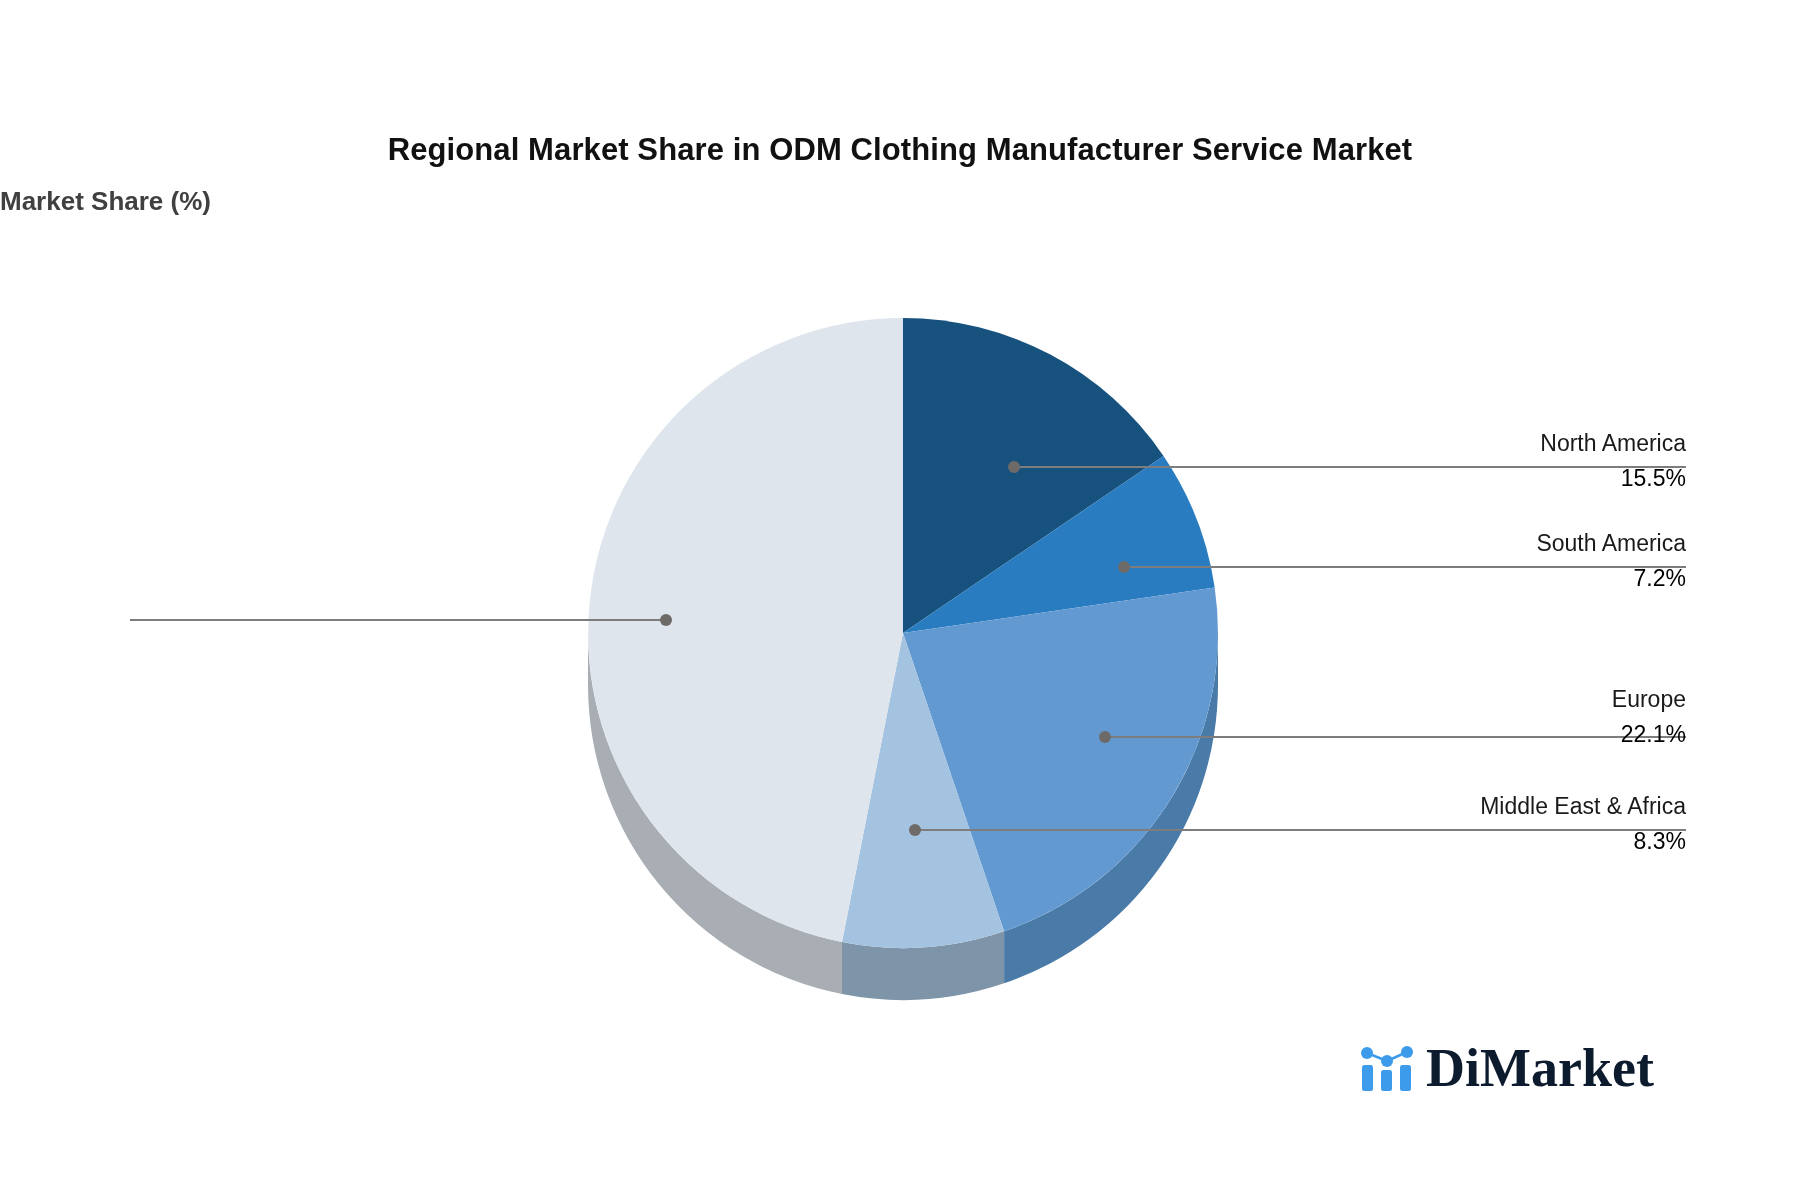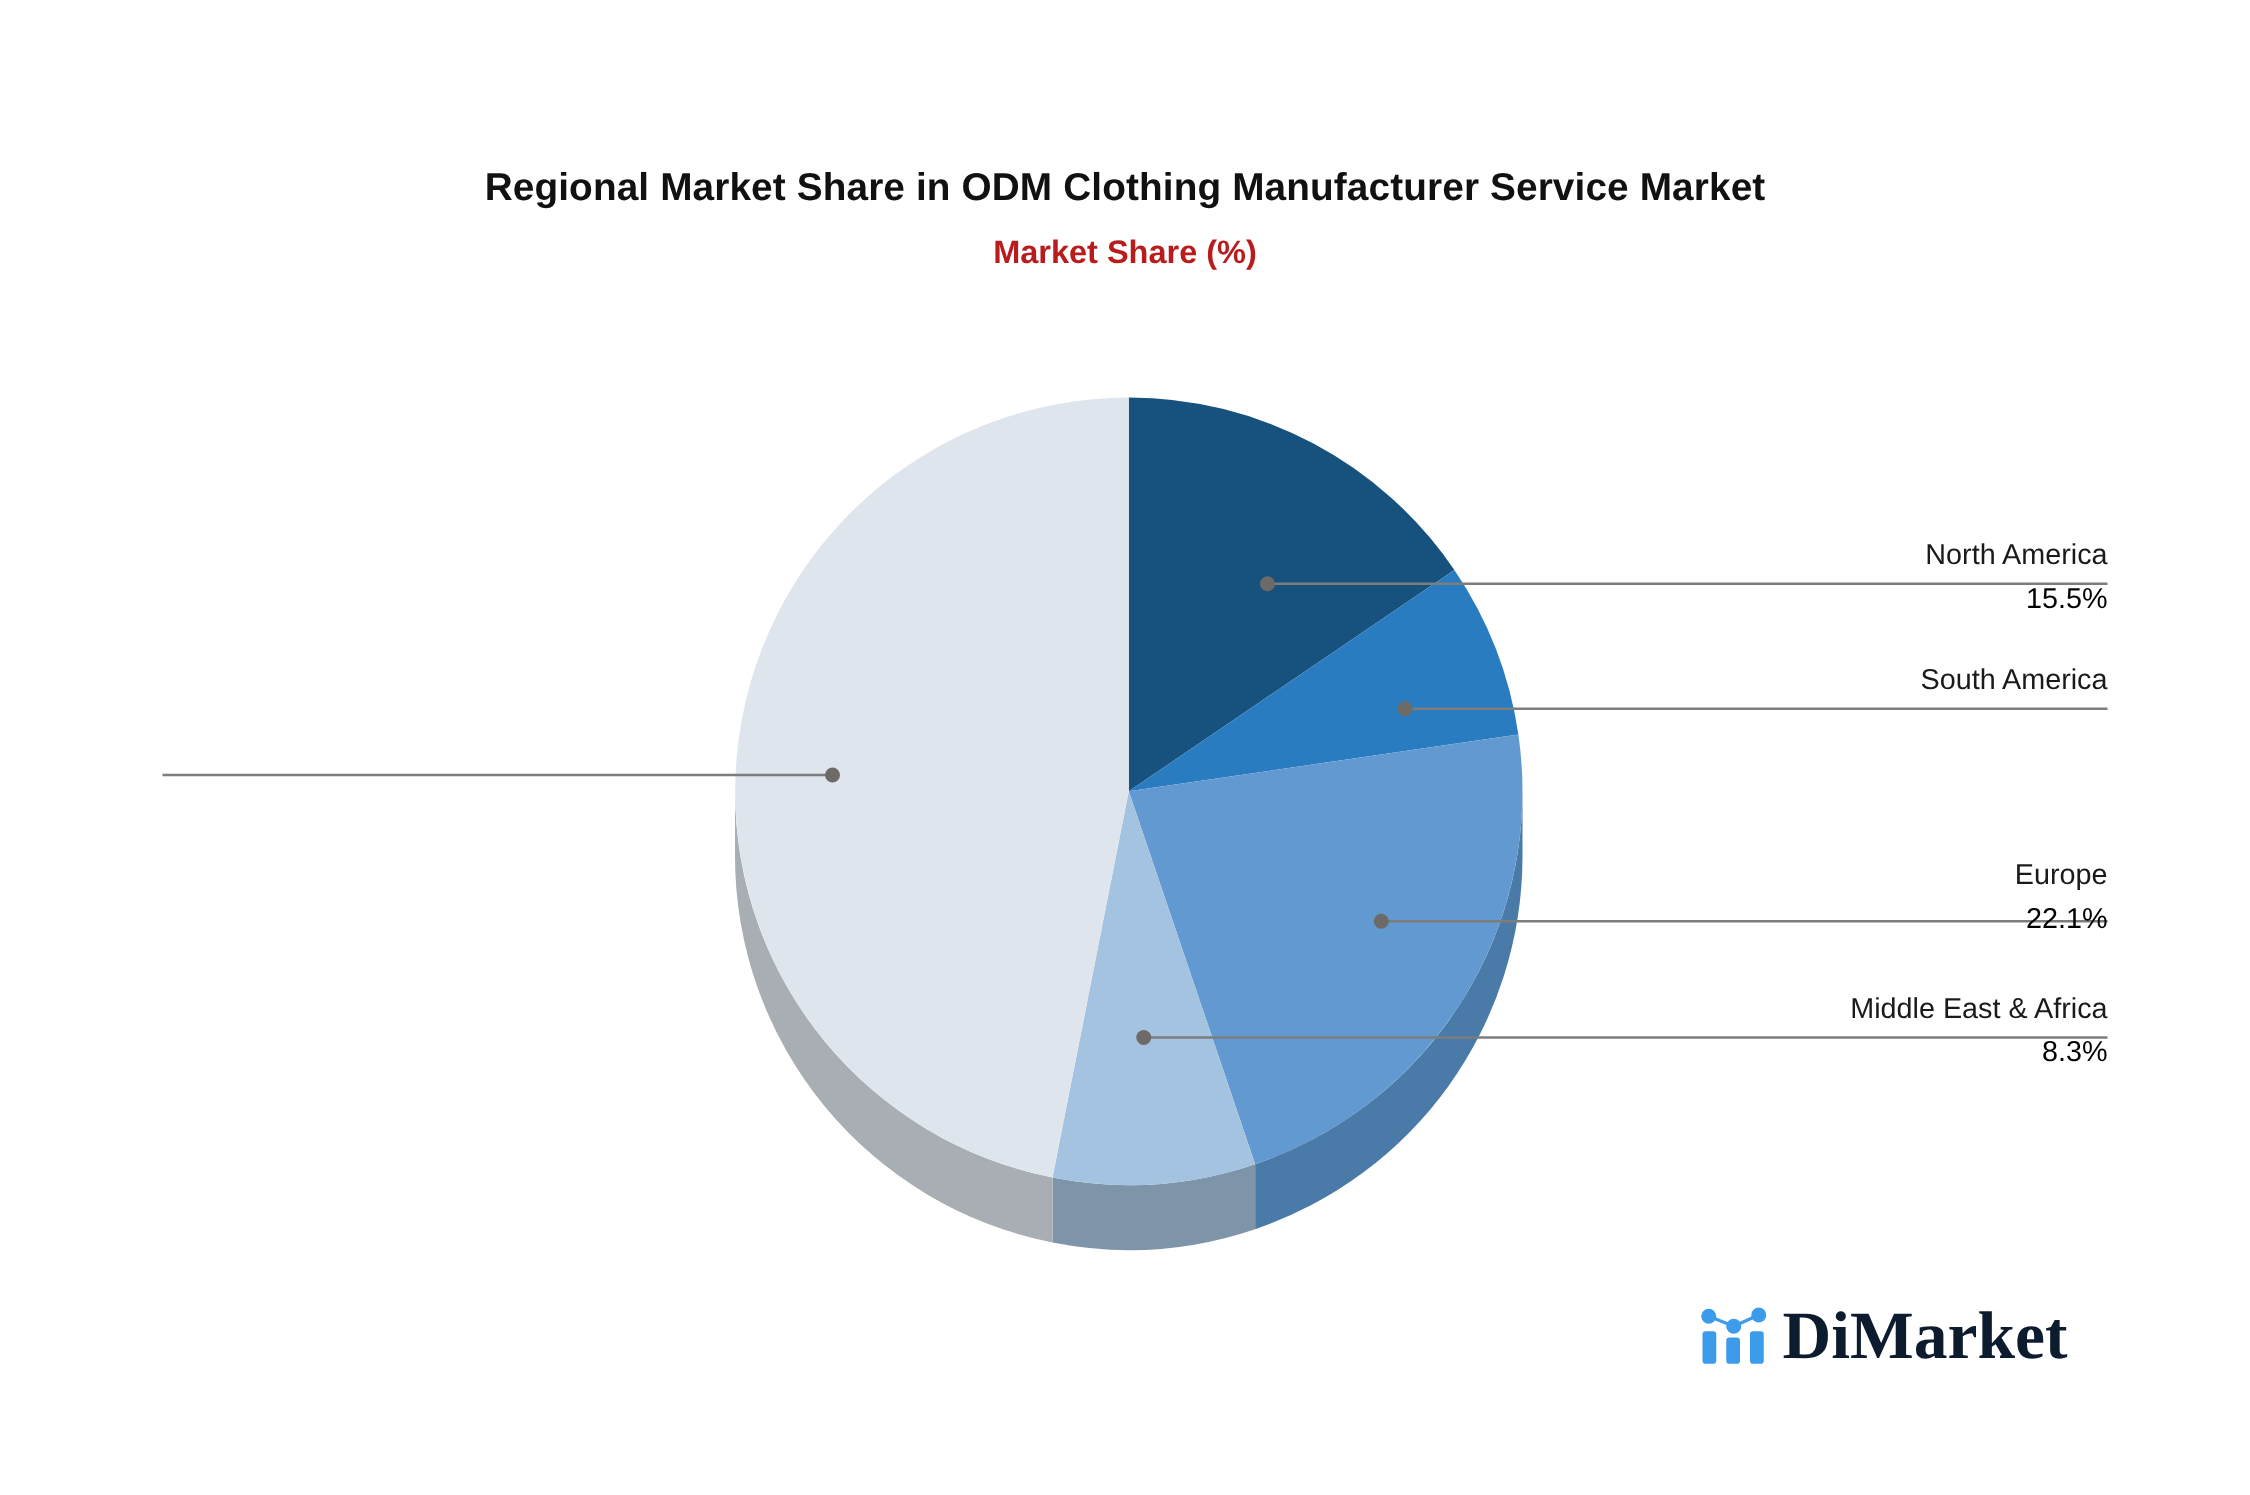--- a/index.html
+++ b/index.html
@@ -30,24 +30,24 @@
     font-size: 31px;
     font-weight: bold;
     color: #111111;
     letter-spacing: 0.1px;
   }
   #subtitle {
     position: absolute;
     top: 186px;
     left: 0;
     width: 1800px;
-    text-align: center;
+    text-align: left;
     font-size: 26px;
     font-weight: bold;
-    color: #b91c1c;
+    color: #404040;
   }
 
   
   #chart-svg {
     position: absolute;
     top: 0;
     left: 0;
   }
 
   
@@ -137,20 +137,21 @@
     </g>
   </svg>
 
   <div class="label-block label-right" style="right:114px; top:428px; width:420px;text-align:right;">
     <span class="lbl-name">North America</span>
     <span class="lbl-val">15.5%</span>
   </div>
 
   <div class="label-block label-right" style="right:114px; top:528px; width:420px;">
     <span class="lbl-name">South America</span>
+    <span class="lbl-val">7.2%</span>
   </div>
 
   <div class="label-block label-right" style="right:114px; top:684px; width:420px;">
     <span class="lbl-name">Europe</span>
     <span class="lbl-val">22.1%</span>
   </div>
 
   <div class="label-block label-right" style="right:114px; top:791px; width:460px;">
     <span class="lbl-name">Middle East &amp; Africa</span>
     <span class="lbl-val">8.3%</span>

